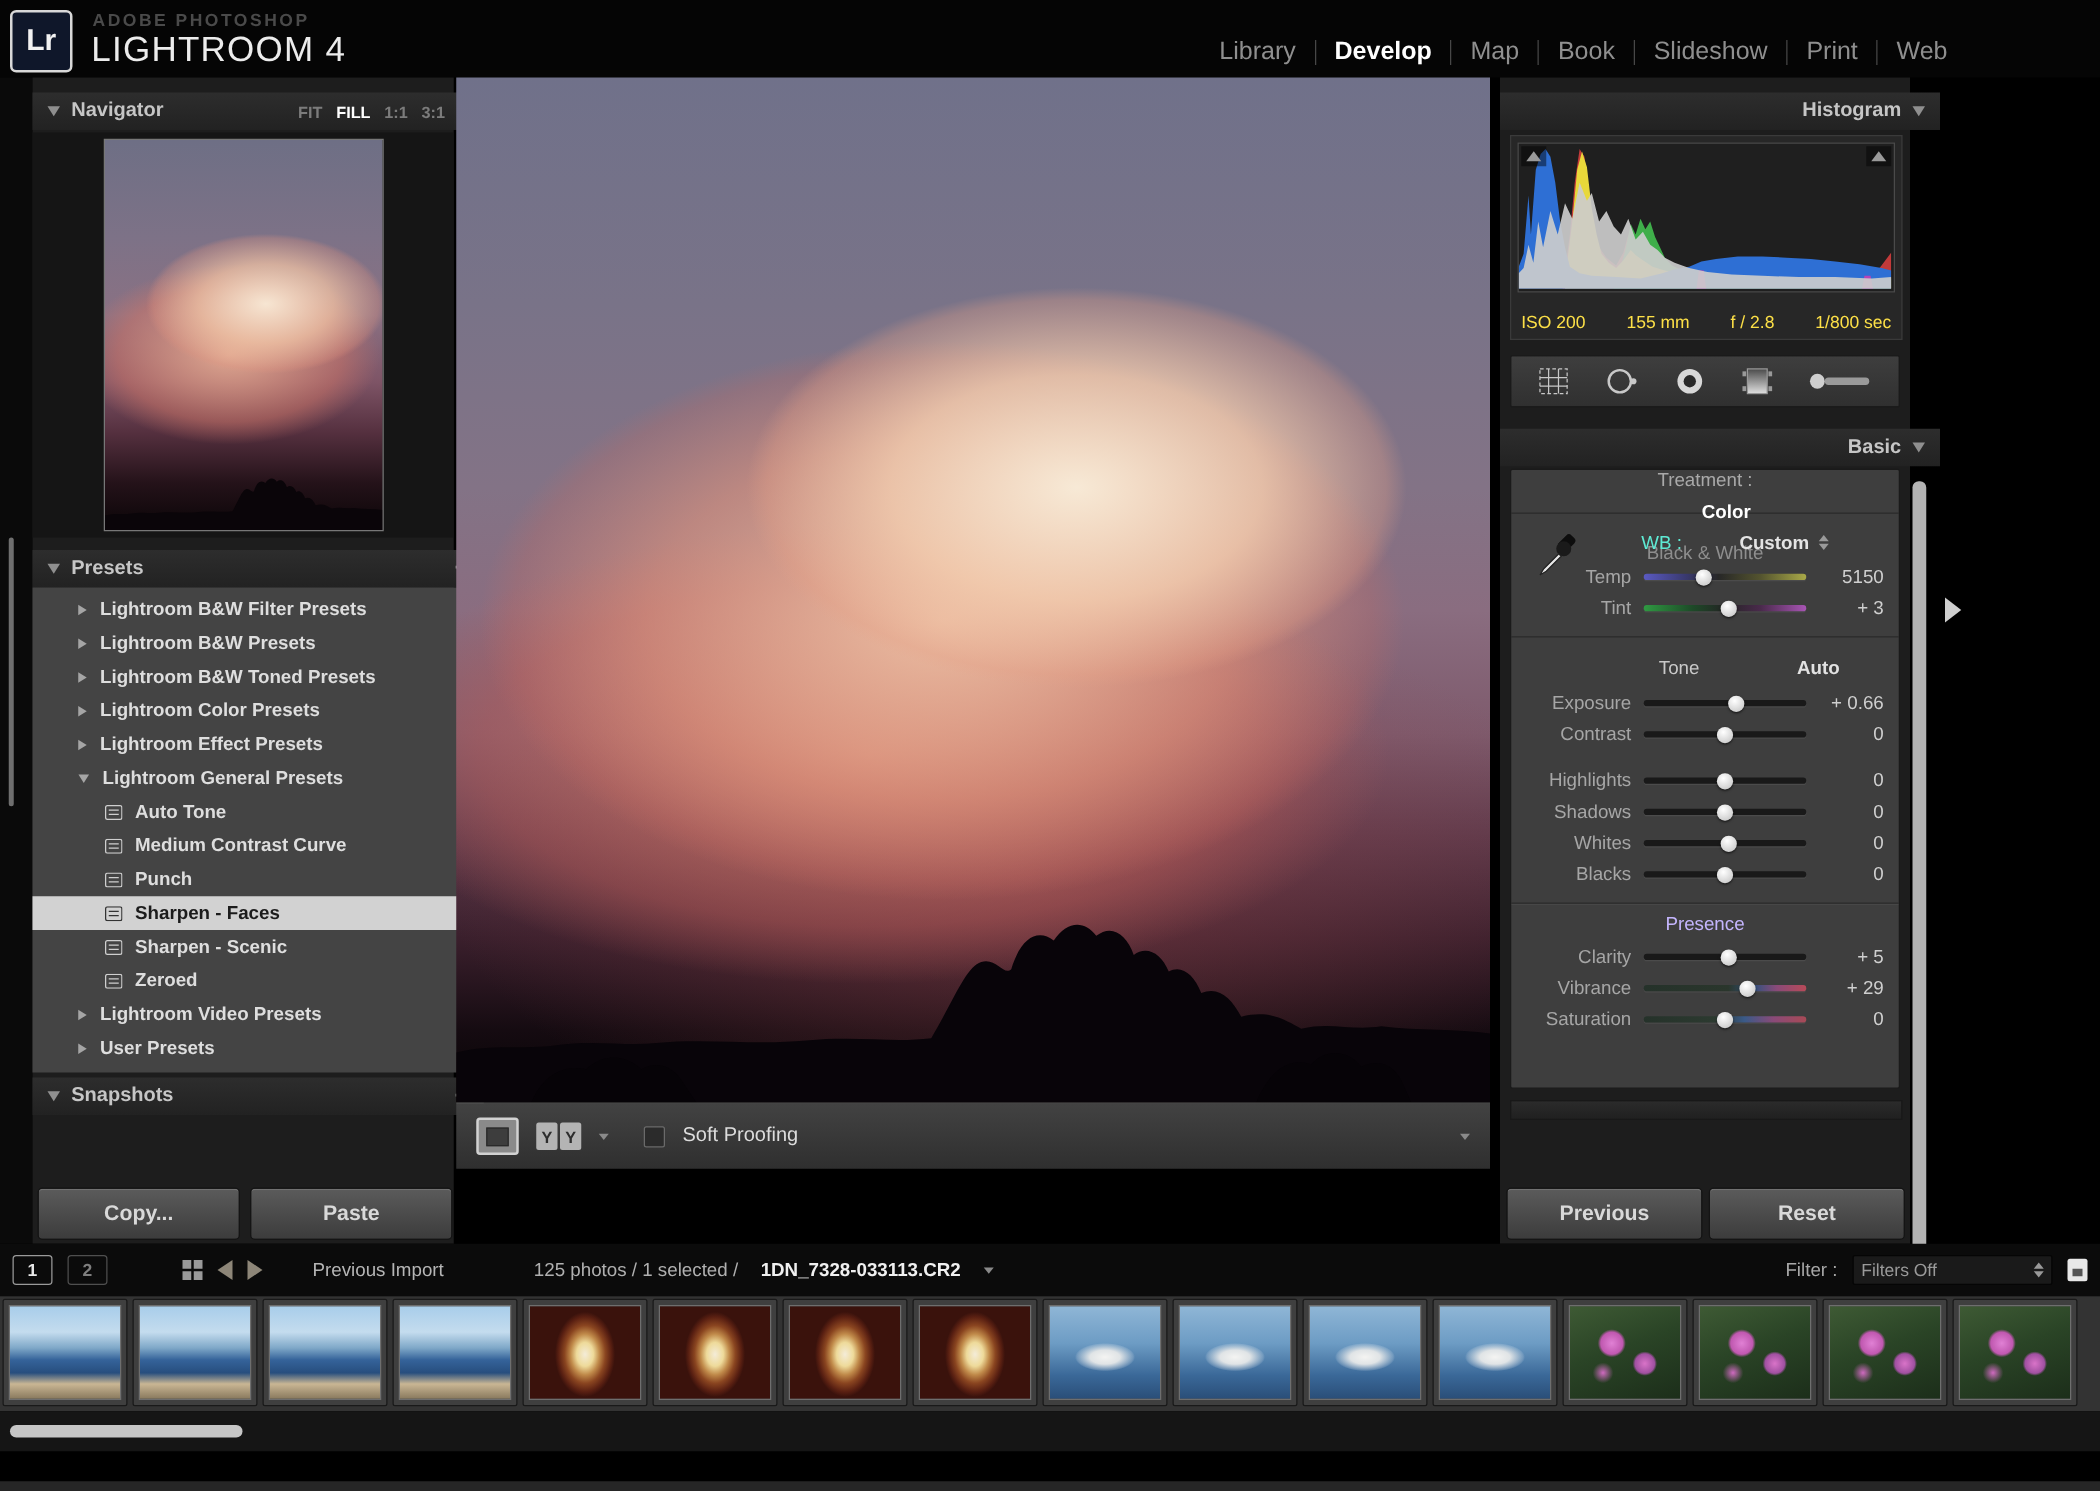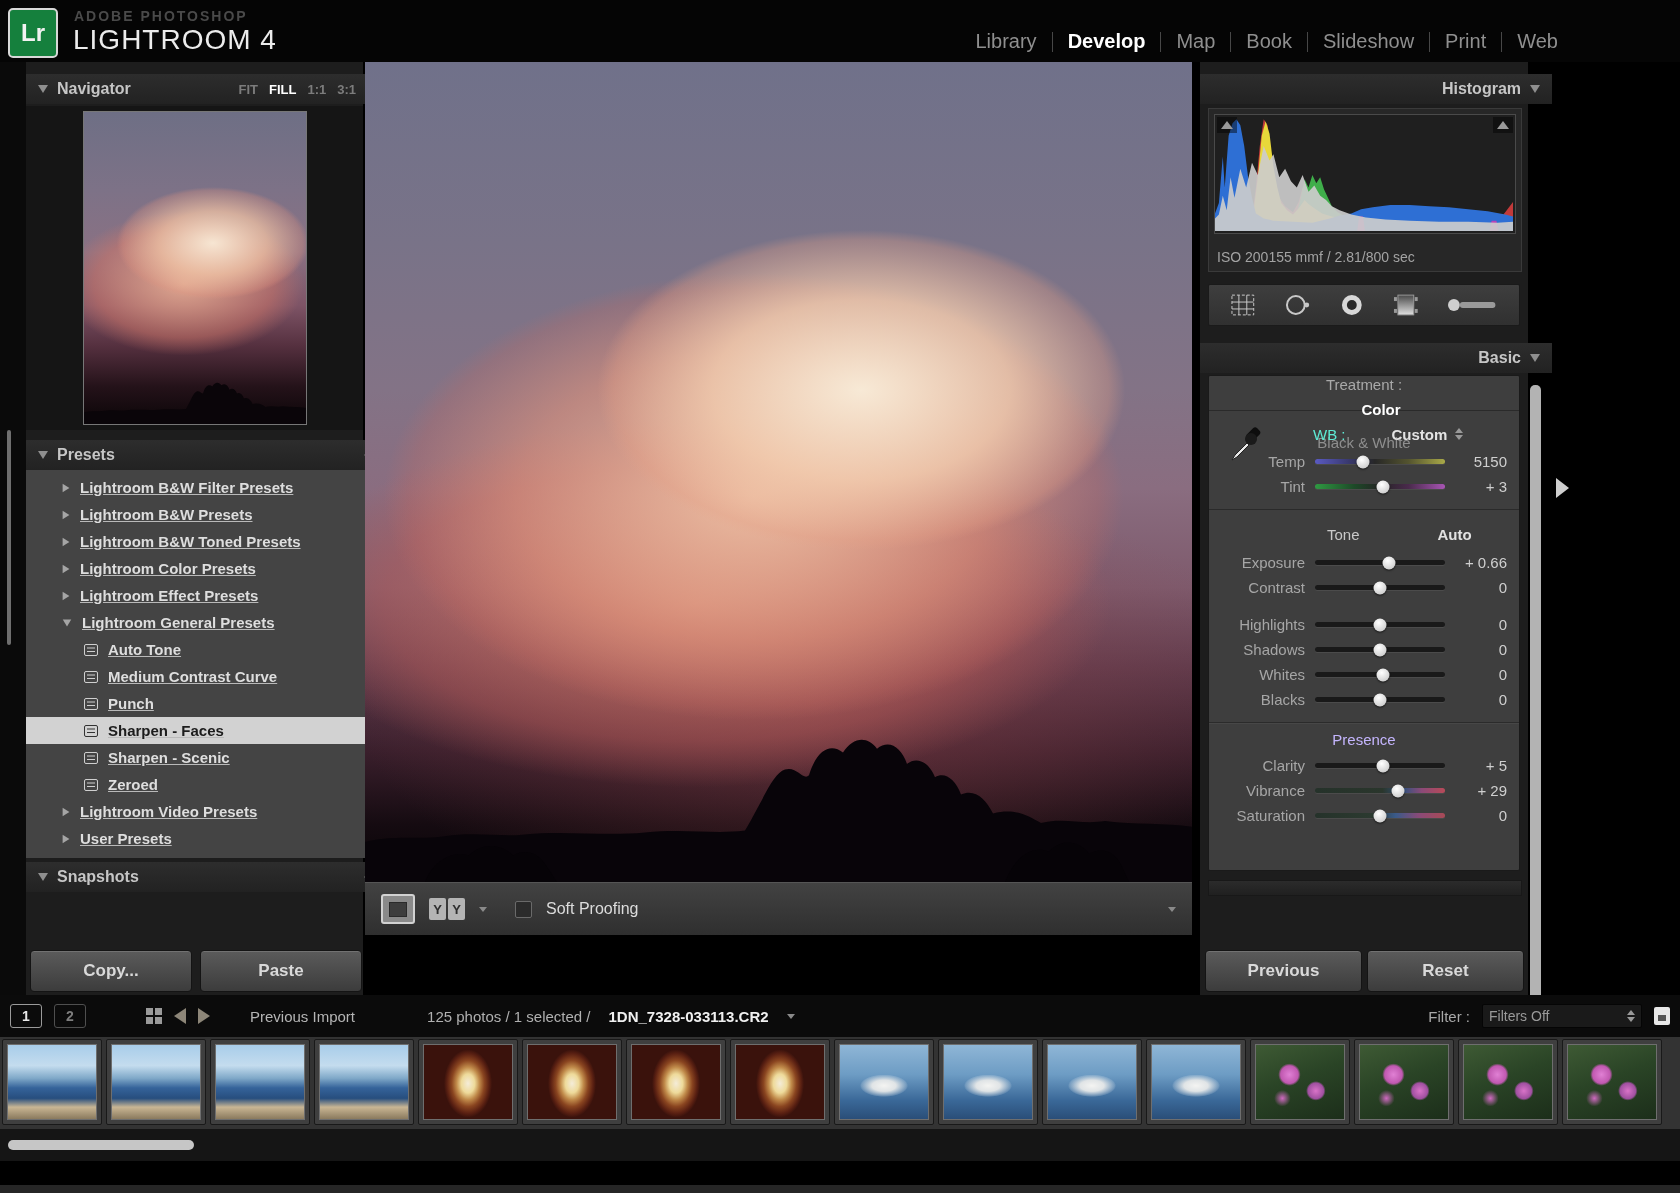--- a/index.html
+++ b/index.html
@@ -3,21 +3,21 @@
 <meta charset="utf-8">
 <style>
   html,body{margin:0;padding:0;}
   body{width:1680px;height:1193px;background:#000;font-family:"Liberation Sans",sans-serif;
        overflow:hidden;position:relative;color:#b9b9b9;}
   .abs{position:absolute;}
 
   
   #top-bar{left:0;top:0;width:1680px;height:62px;background:#050505;}
   #lr-logo{left:8px;top:8px;width:46px;height:46px;border:2px solid #d8d8d8;border-radius:5px;
-           background:#15803d;display:flex;align-items:center;justify-content:center;
+           background:#0f172a;display:flex;align-items:center;justify-content:center;
            color:#f2f2f2;font-size:24px;font-weight:bold;}
   #brand-top{left:74px;top:8px;font-size:14px;letter-spacing:2px;color:#4a4a4a;font-weight:bold;}
   #brand-bottom{left:73px;top:24px;font-size:28px;letter-spacing:1px;color:#ececec;}
   #module-picker{right:122px;top:30px;display:flex;align-items:center;gap:15px;}
   .mitem{font-size:20px;color:#8f8f8f;cursor:default;}
   .mitem.active{color:#ffffff;font-weight:bold;}
   .msep{width:1px;height:20px;background:#474747;}
 
   
   #left-rail{left:0;top:62px;width:26px;height:933px;background:#0a0a0a;}
@@ -41,21 +41,21 @@
   #navigator-preview{left:0;top:44px;width:337px;height:324px;background:#151515;display:flex;
                      align-items:center;justify-content:center;}
   #navigator-thumb{width:222px;height:312px;border:1px solid #777;position:relative;overflow:hidden;
     background:
       radial-gradient(ellipse 120px 70px at 58% 42%, rgba(250,235,215,.95) 0%, rgba(240,195,165,.75) 45%, rgba(225,150,130,.3) 75%, transparent 80%),
       radial-gradient(ellipse 150px 90px at 45% 55%, rgba(238,180,150,.85) 0%, rgba(210,120,105,.5) 60%, transparent 80%),
       linear-gradient(180deg,#6e6f85 0%,#7d7287 25%,#8a7183 45%,#7e5466 62%,#55303f 75%,#241219 88%,#0a0507 100%);}
   #navigator-thumb svg, #main-photo svg{position:absolute;left:0;bottom:0;width:100%;}
 
   #presets-header{position:absolute;left:0;top:378px;width:100%;}
-  #presets-list{position:absolute;left:0;top:408px;width:378px;background:#444444;padding:4px 0 6px 0;text-decoration:underline;}
+  #presets-list{position:absolute;left:0;top:408px;width:378px;background:#444444;padding:4px 0 6px 0;}
   .preset-row{height:27px;display:flex;align-items:center;gap:10px;padding-left:36px;font-size:15px;
               color:#dedede;font-weight:bold;}
   .preset-row .tri-right{border-left-color:#a5a5a5;transform:scale(.85);}
   .preset-row .tri-down{border-top-color:#a5a5a5;transform:scale(.85);}
   .preset-child{padding-left:58px;}
   .preset-child.selected{background:#d2d2d2;color:#1c1c1c;}
   .preset-child.selected svg{stroke:#333;}
   .preset-glyph{flex:none;}
 
   #snapshots-header{position:absolute;left:0;top:800px;width:100%;}
@@ -89,22 +89,22 @@
 
   
   #right-panel{left:1200px;top:62px;width:328px;height:933px;background:#1d1d1d;}
   #histogram-header{position:absolute;left:0;top:12px;width:100%;justify-content:flex-end;}
   #histogram-box{position:absolute;left:8px;top:46px;width:312px;height:162px;background:#272727;
                  border:1px solid #3a3a3a;}
   #histogram-plot{position:absolute;left:5px;top:5px;width:300px;height:118px;background:#1f1f1f;border:1px solid #4a4a4a;}
   .hist-corner{position:absolute;top:2px;width:20px;height:16px;background:rgba(0,0,0,.45);
                display:flex;align-items:center;justify-content:center;}
   .hist-corner .up{width:0;height:0;border-bottom:8px solid #9a9a9a;border-left:6px solid transparent;border-right:6px solid transparent;}
-  #hist-info{position:absolute;left:8px;right:8px;bottom:6px;display:flex;
-             font-size:14px;color:#a3a3a3;}
+  #hist-info{position:absolute;left:8px;right:8px;bottom:6px;display:flex;justify-content:space-between;
+             font-size:14px;color:#fde047;}
   #tool-strip{position:absolute;left:8px;top:222px;width:312px;height:42px;background:linear-gradient(#3e3e3e,#303030);
               border:1px solid #1a1a1a;border-radius:2px;display:flex;align-items:center;gap:26px;padding:0 20px;box-sizing:border-box;}
   #basic-header{position:absolute;left:0;top:281px;width:100%;justify-content:flex-end;}
   #basic-box{position:absolute;left:8px;top:313px;width:312px;height:496px;background:#3e3e3e;
              border:1px solid #1a1a1a;border-radius:2px;box-sizing:border-box;font-size:15px;}
   #treatment-row{display:flex;align-items:center;height:34px;border-bottom:1px solid #2a2a2a;
                  padding:0 14px;gap:8px;color:#a9a9a9;flex-direction:column;}
   #treatment-color{margin-left:34px;color:#fff;font-weight:bold;}
   #treatment-divider{width:1px;height:18px;background:#2a2a2a;margin:0 8px;}
   #treatment-bw{color:#8e8e8e;}

